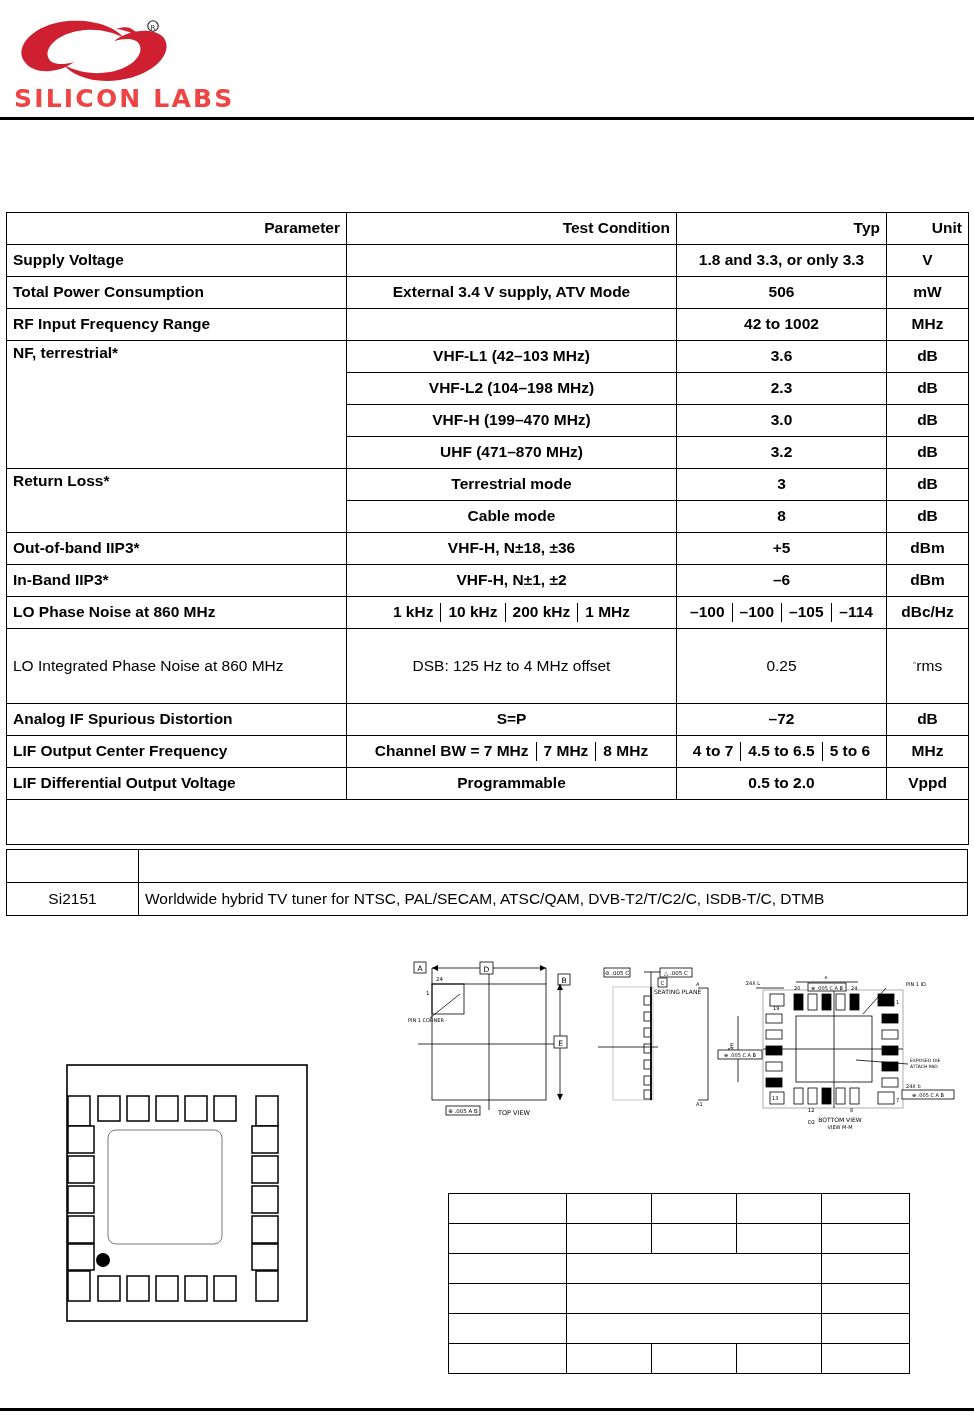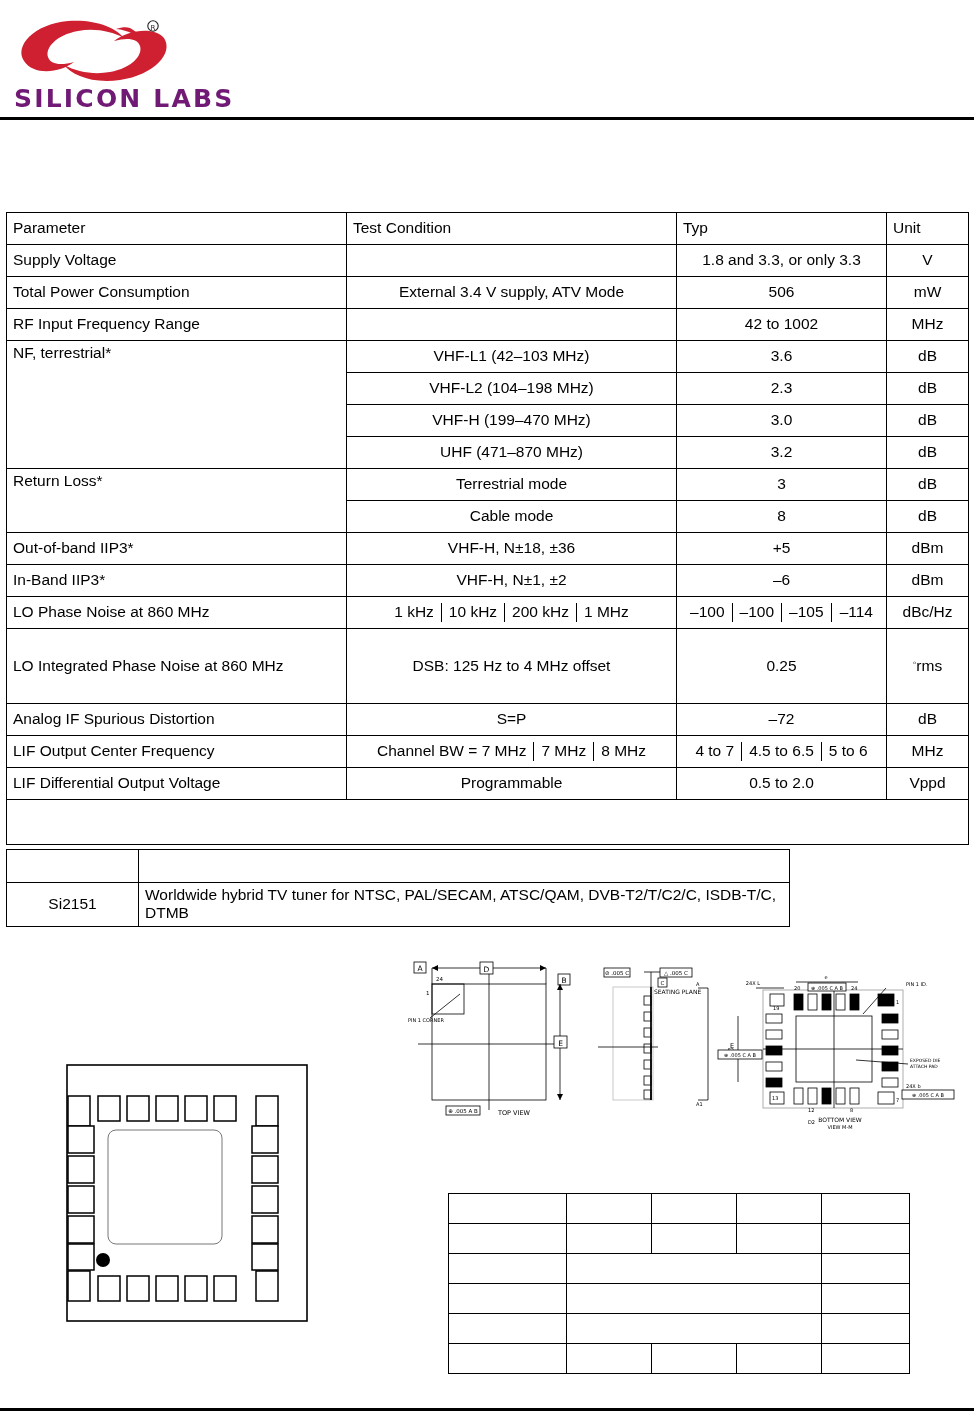--- a/index.html
+++ b/index.html
@@ -30,21 +30,21 @@
     height: 92px;
   }
   .logo-mark { position: absolute; left: 0; top: 0; width: 175px; height: 72px; }
   .logo-word {
     position: absolute;
     left: 2px; top: 68px;
     font-family: "DejaVu Sans", sans-serif;
     font-weight: 700;
     font-size: 25px;
     letter-spacing: 2.2px;
-    color: #701a75;
+    color: #ef4444;
     white-space: nowrap;
   }
   .header-rule {
     position: absolute;
     left: 0; top: 117px;
     width: 974px;
     height: 2.5px;
     background: #000;
   }
 
@@ -58,30 +58,30 @@
     font-size: 15.5px;
   }
   table.spec td, table.spec th {
     border: 1.2px solid #000;
     padding: 3px 6px;
     vertical-align: middle;
     font-weight: normal;
     line-height: 1.18;
   }
   table.spec thead th {
-    font-weight: normal;
-    text-align: left;
+    font-weight: bold;
+    text-align: right;
     height: 25px;
     margin-left: 28px;
   }
   .c-param { width: 340px; text-align: left; }
   .c-cond  { width: 330px; text-align: center; }
   .c-typ   { width: 210px; text-align: center; }
   .c-unit  { width: 82px;  text-align: center; }
-  table.spec td.r { height: 25px; }
+  table.spec td.r { height: 25px; font-weight: bold; }
   td.tall { height: 68px; vertical-align: top; padding-top: 4px; }
   td.blank-row { height: 38px; }
 
   
   .split {
     display: flex;
     width: 100%;
     justify-content: center;
     align-items: stretch;
   }
@@ -96,21 +96,21 @@
   sup.deg {
     font-size: 10px;
     vertical-align: 0.55em;
     line-height: 0;
   }
 
   
   table.ordering {
     position: absolute;
     left: 6px; top: 849px;
-    width: 784px;
+    width: 962px;
     border-collapse: collapse;
     table-layout: fixed;
     font-size: 15.5px;
   }
   table.ordering td {
     border: 1.2px solid #000;
     padding: 3px 6px;
     vertical-align: middle;
     line-height: 1.18;
   }

